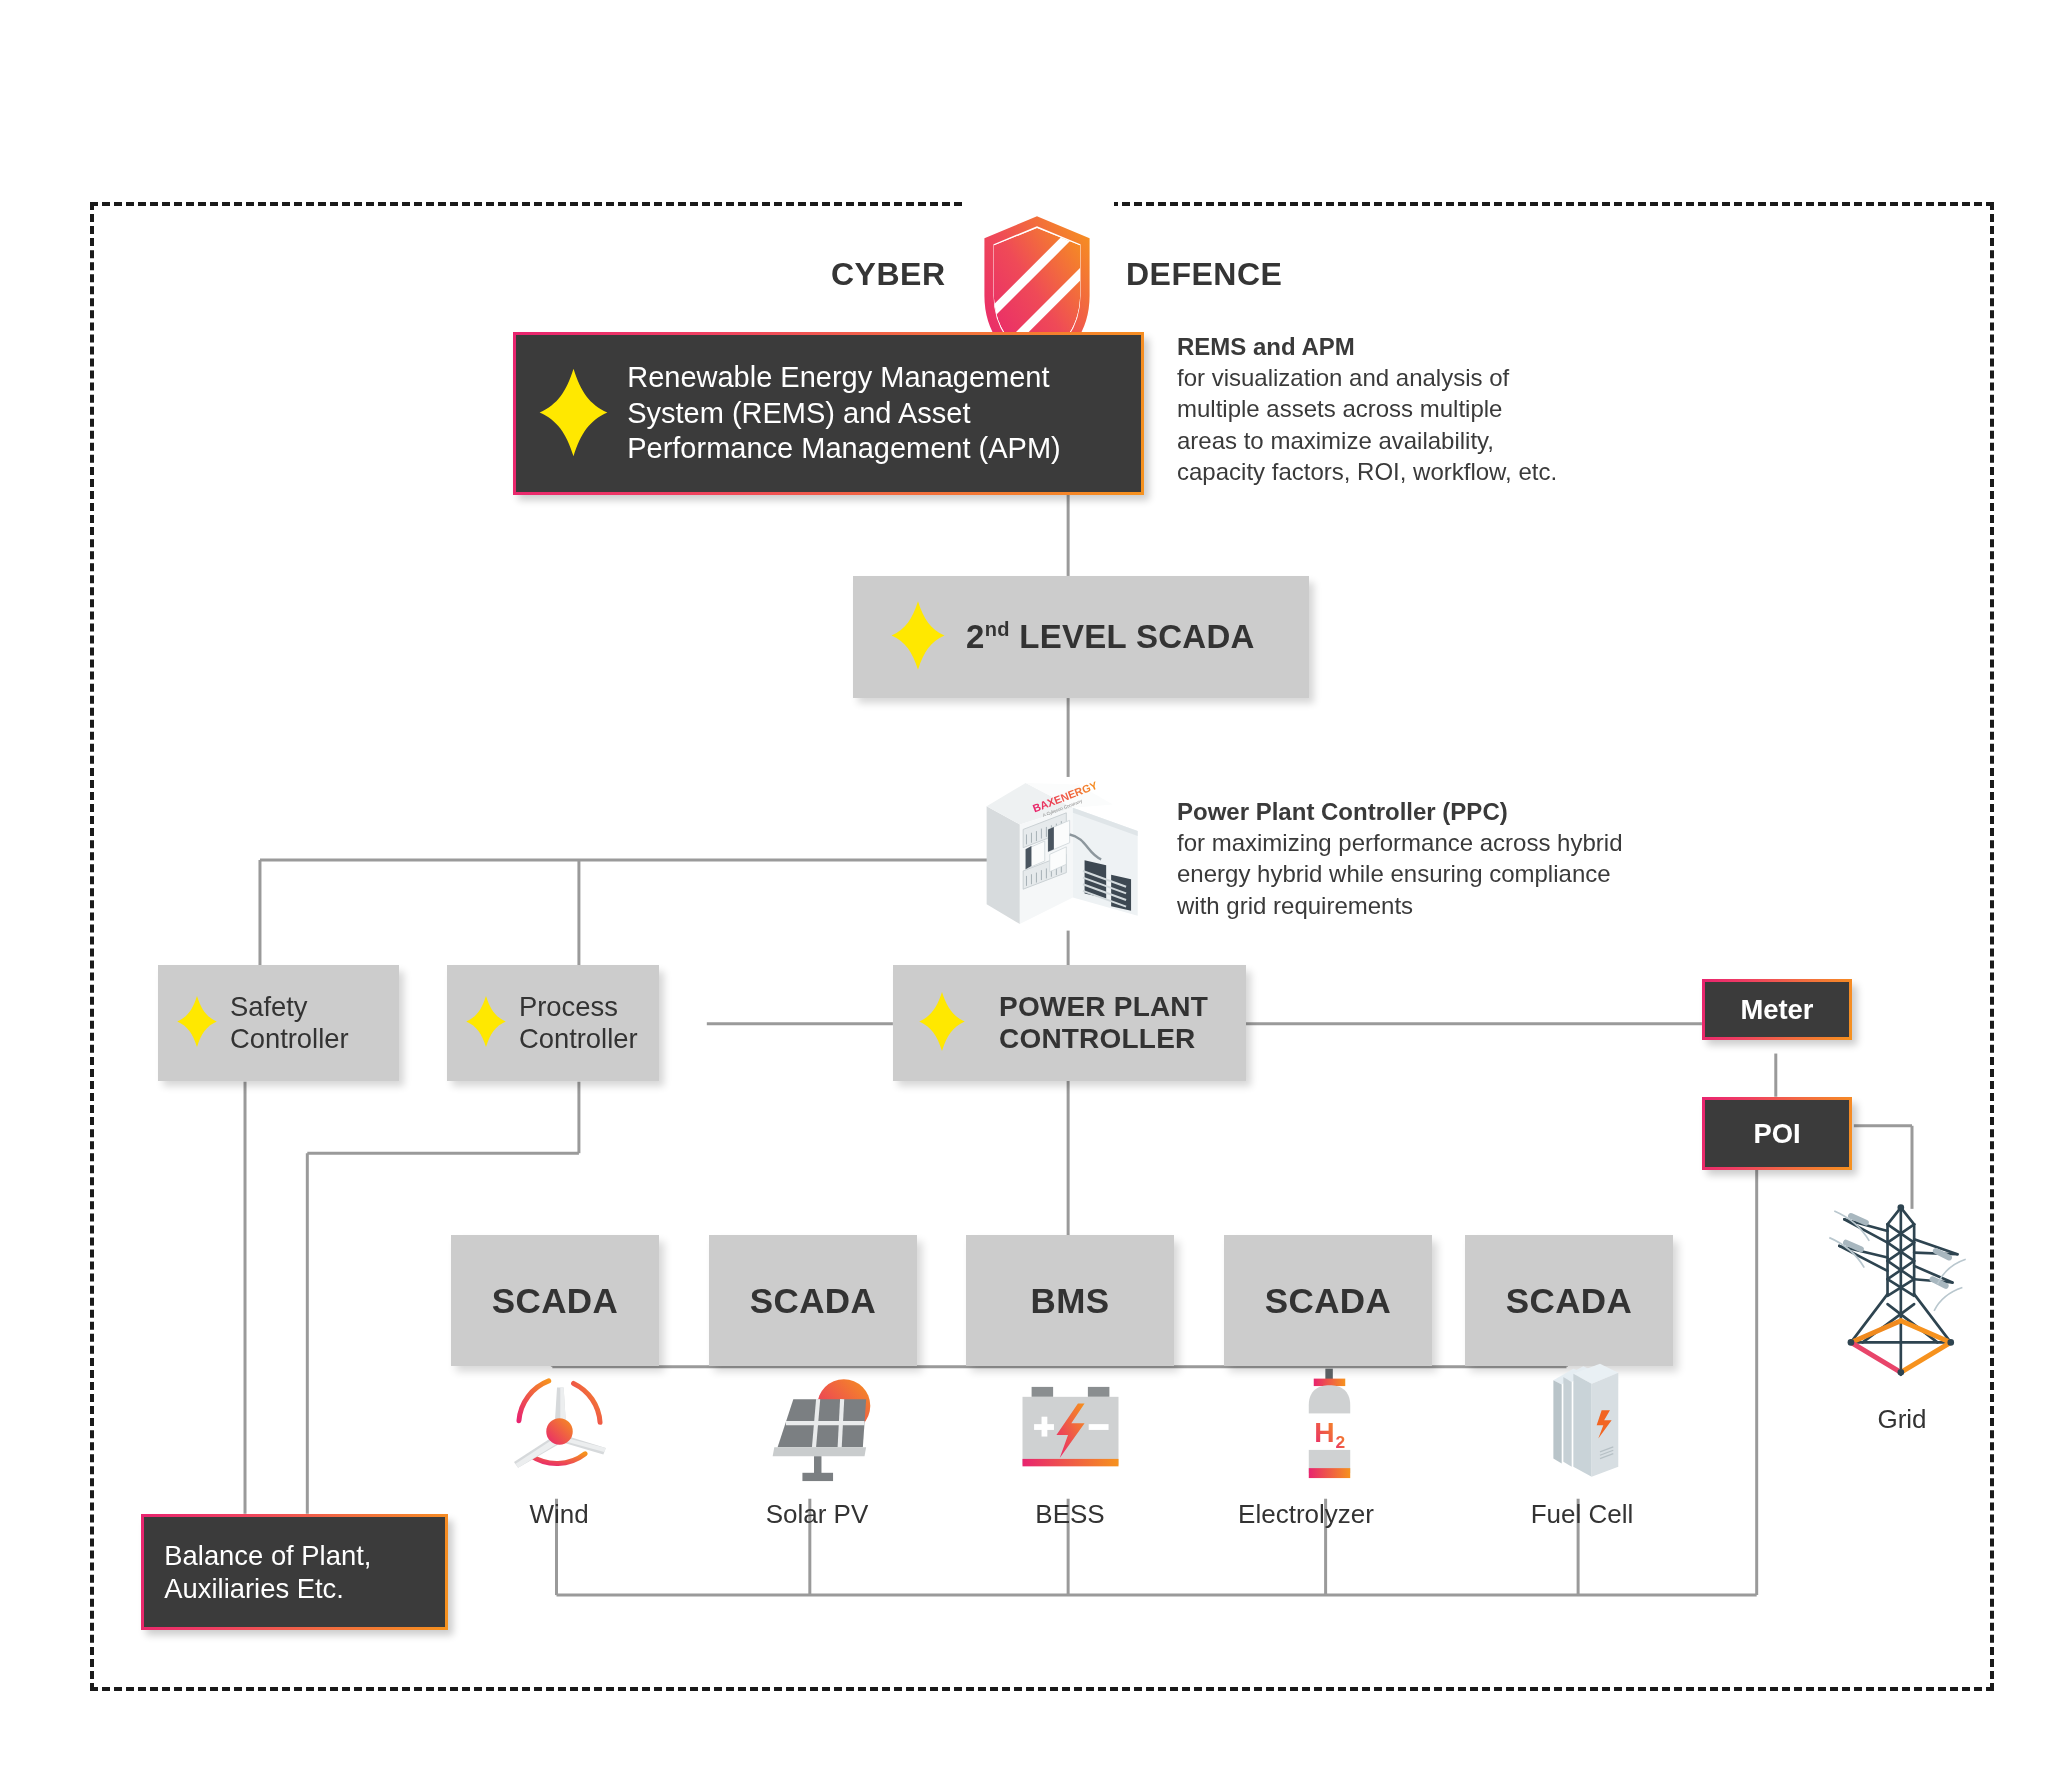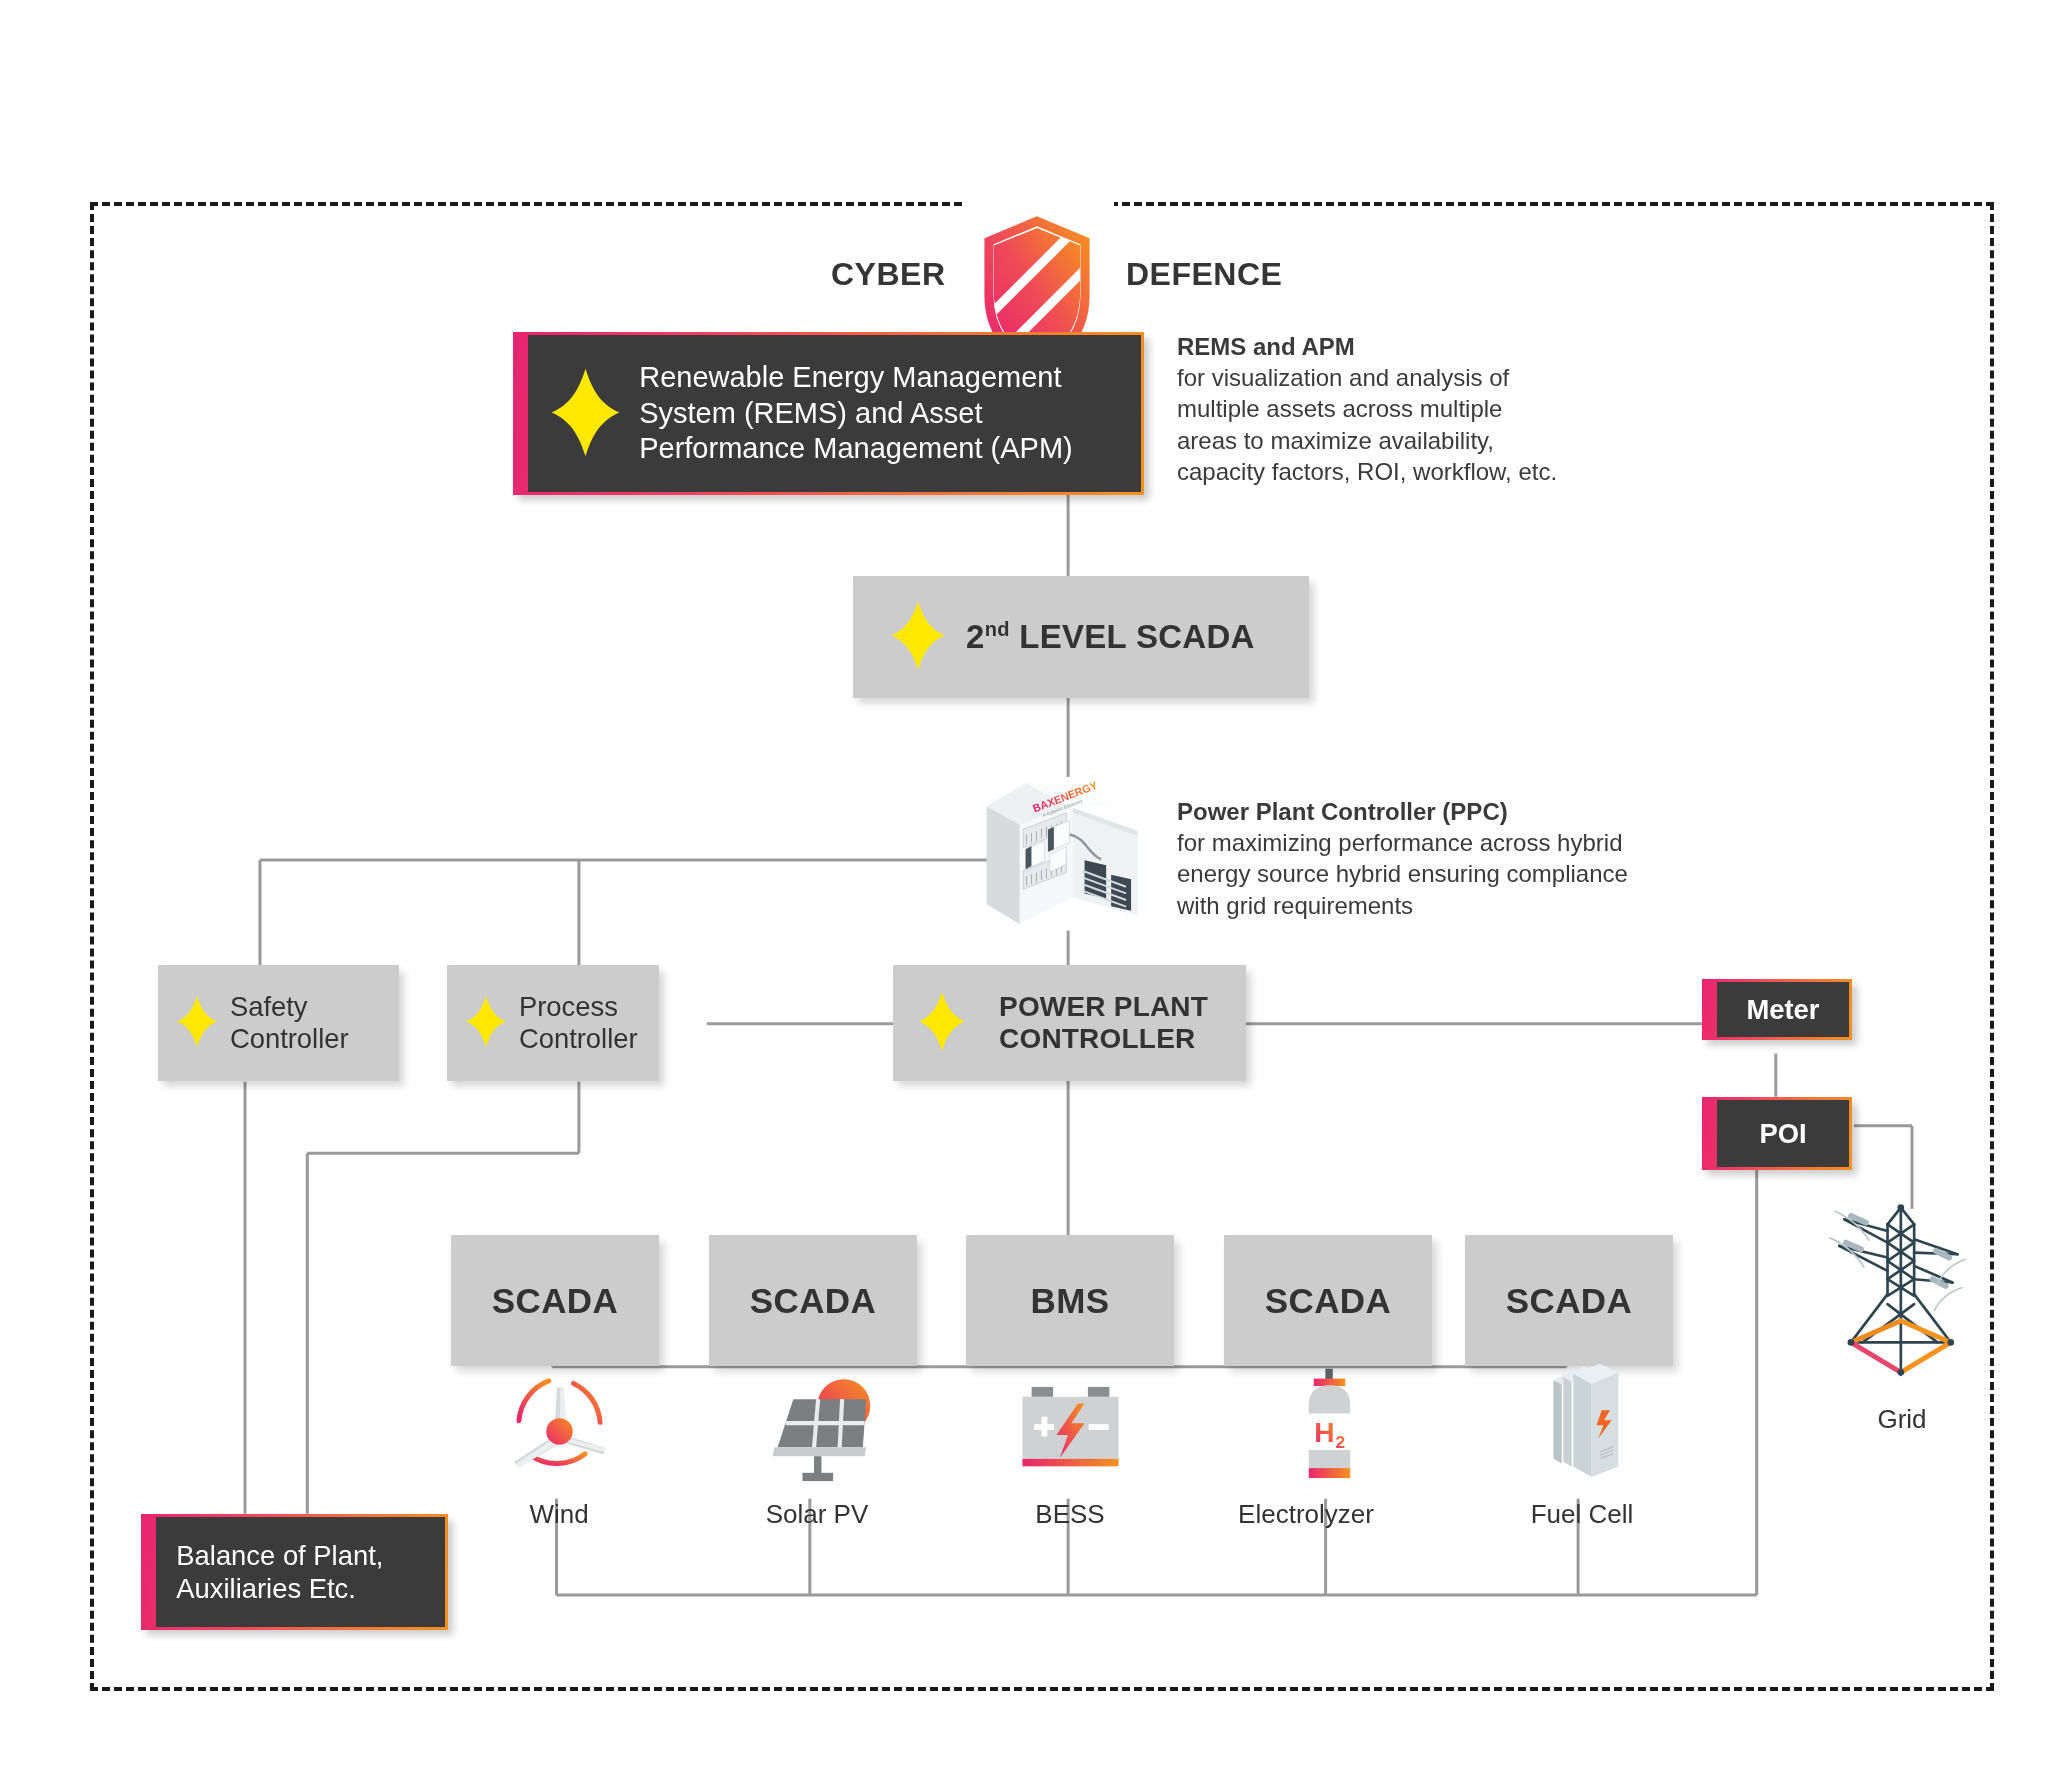--- a/index.html
+++ b/index.html
@@ -40,21 +40,20 @@
   .dark-box{
     background:#3b3b3b;
     padding:3.3px;
     box-shadow:5px 5.8px 7.5px rgba(0,0,0,.20);
     background-image:linear-gradient(100deg,#e8246f 0%,#ef3e62 28%,#f26b41 62%,#f6921e 100%);
     display:flex;
   }
   .dark-box > .inner{
     background:#3b3b3b;width:100%;height:100%;display:flex;align-items:center;
     box-sizing:border-box;
-    margin-left:12px;
   }
   .dark-box .label{color:#ffffff;line-height:1.22;}
 
   
   .diamond{flex:0 0 auto;}
 
   
   .desc{position:absolute;color:#3a3a3a;line-height:1.30;font-size:24px;}
   .desc .t{font-weight:bold;display:block;}
 
@@ -244,21 +243,21 @@
         <line x1="124" y1="134" x2="176" y2="153"></line>
         <line x1="124" y1="142" x2="176" y2="161"></line>
       </g>
       <path d="M108 74 C128 78 130 98 146 104" stroke="#8d979d" stroke-width="3" fill="none"></path>
     </svg>
   </div>
 
   <div class="desc" style="left:1177px;top:796px;width:548px;">
     <span class="t">Power Plant Controller (PPC)</span>
     <span>for maximizing performance across hybrid</span><br>
-    <span>energy source hybrid ensuring compliance</span><br>
+    <span>energy hybrid while ensuring compliance</span><br>
     <span>with grid requirements</span>
   </div>
 
   <div class="node grey-box" style="left:158px;top:965px;width:241px;height:116px;padding:0 0 0 18.3px;">
     <span class="diamond">
       <svg width="42" height="53" viewBox="0 0 86 110">
         <path d="M43 2 C52 30 62 45 84 55 C62 65 52 80 43 108 C34 80 24 65 2 55 C24 45 34 30 43 2 Z" fill="#ffe800"></path>
       </svg>
     </span>
     <span class="label" style="font-size:27.4px;margin-left:11.6px;">

